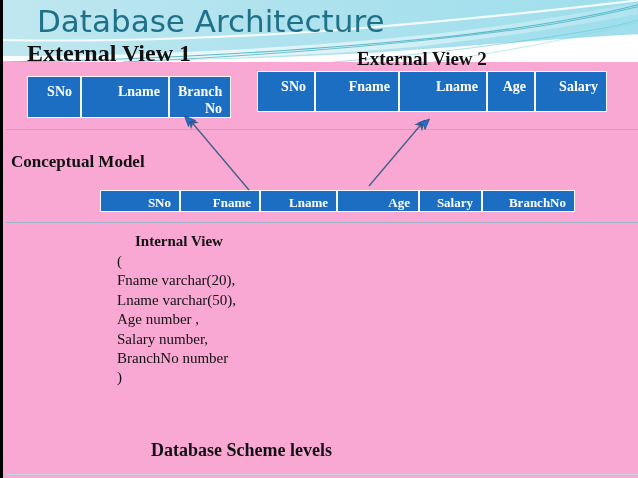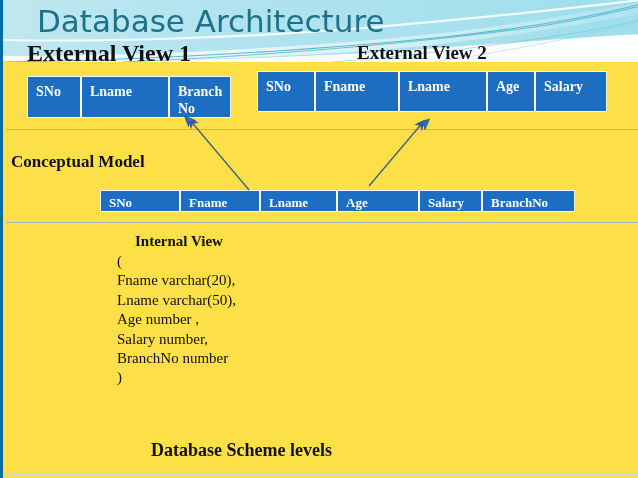--- a/index.html
+++ b/index.html
@@ -5,22 +5,22 @@
   html,body{margin:0;padding:0;background:#fff;}
   body{
     font-family:"Liberation Serif", serif;
     -webkit-font-smoothing:antialiased;
   }
   #slide{
     position:relative;
     width:638px;
     height:478px;
     overflow:hidden;
-    background:#fde047;
-    border-left:3px solid #0369a1;
+    background:#f9a8d4;
+    border-left:3px solid #000000;
     box-sizing:border-box;
   }
 
   
   .header-band{
     position:absolute;
     left:0; top:0;
     width:638px; height:62px;
     overflow:hidden;
     pointer-events:none;
@@ -42,41 +42,42 @@
 
   
   .heading{
     position:absolute;
     font-family:"Liberation Serif", serif;
     font-weight:bold;
     color:#111111;
     white-space:nowrap;
   }
   #ext-view-1-heading{ left:24px; top:40px; font-size:24px; }
-  #ext-view-2-heading{ left:354px; top:42px; font-size:19px; }
+  #ext-view-2-heading{ left:354px; top:48px; font-size:19px; }
   #conceptual-heading{ left:8px;  top:152px; font-size:17px; }
 
   
   .divider{
     position:absolute;
     left:3px;
     width:634px;
     height:1px;
     background:#9fb6c8;
   }
   #divider-1{ top:129px; }
   #divider-2{ top:222px; }
   #divider-3{ top:474px; }
   .divider.soft{ background:#c8d6e2; }
 
   
   .db-table{
     position:absolute;
     display:flex;
     border-collapse:collapse;
+    text-align:right;
   }
   .db-cell{
     background:#1b6ec2;
     color:#ffffff;
     font-family:"Liberation Serif", serif;
     font-weight:bold;
     box-sizing:border-box;
     border:1px solid #f4f6f8;
     display:block;
     overflow:hidden;

